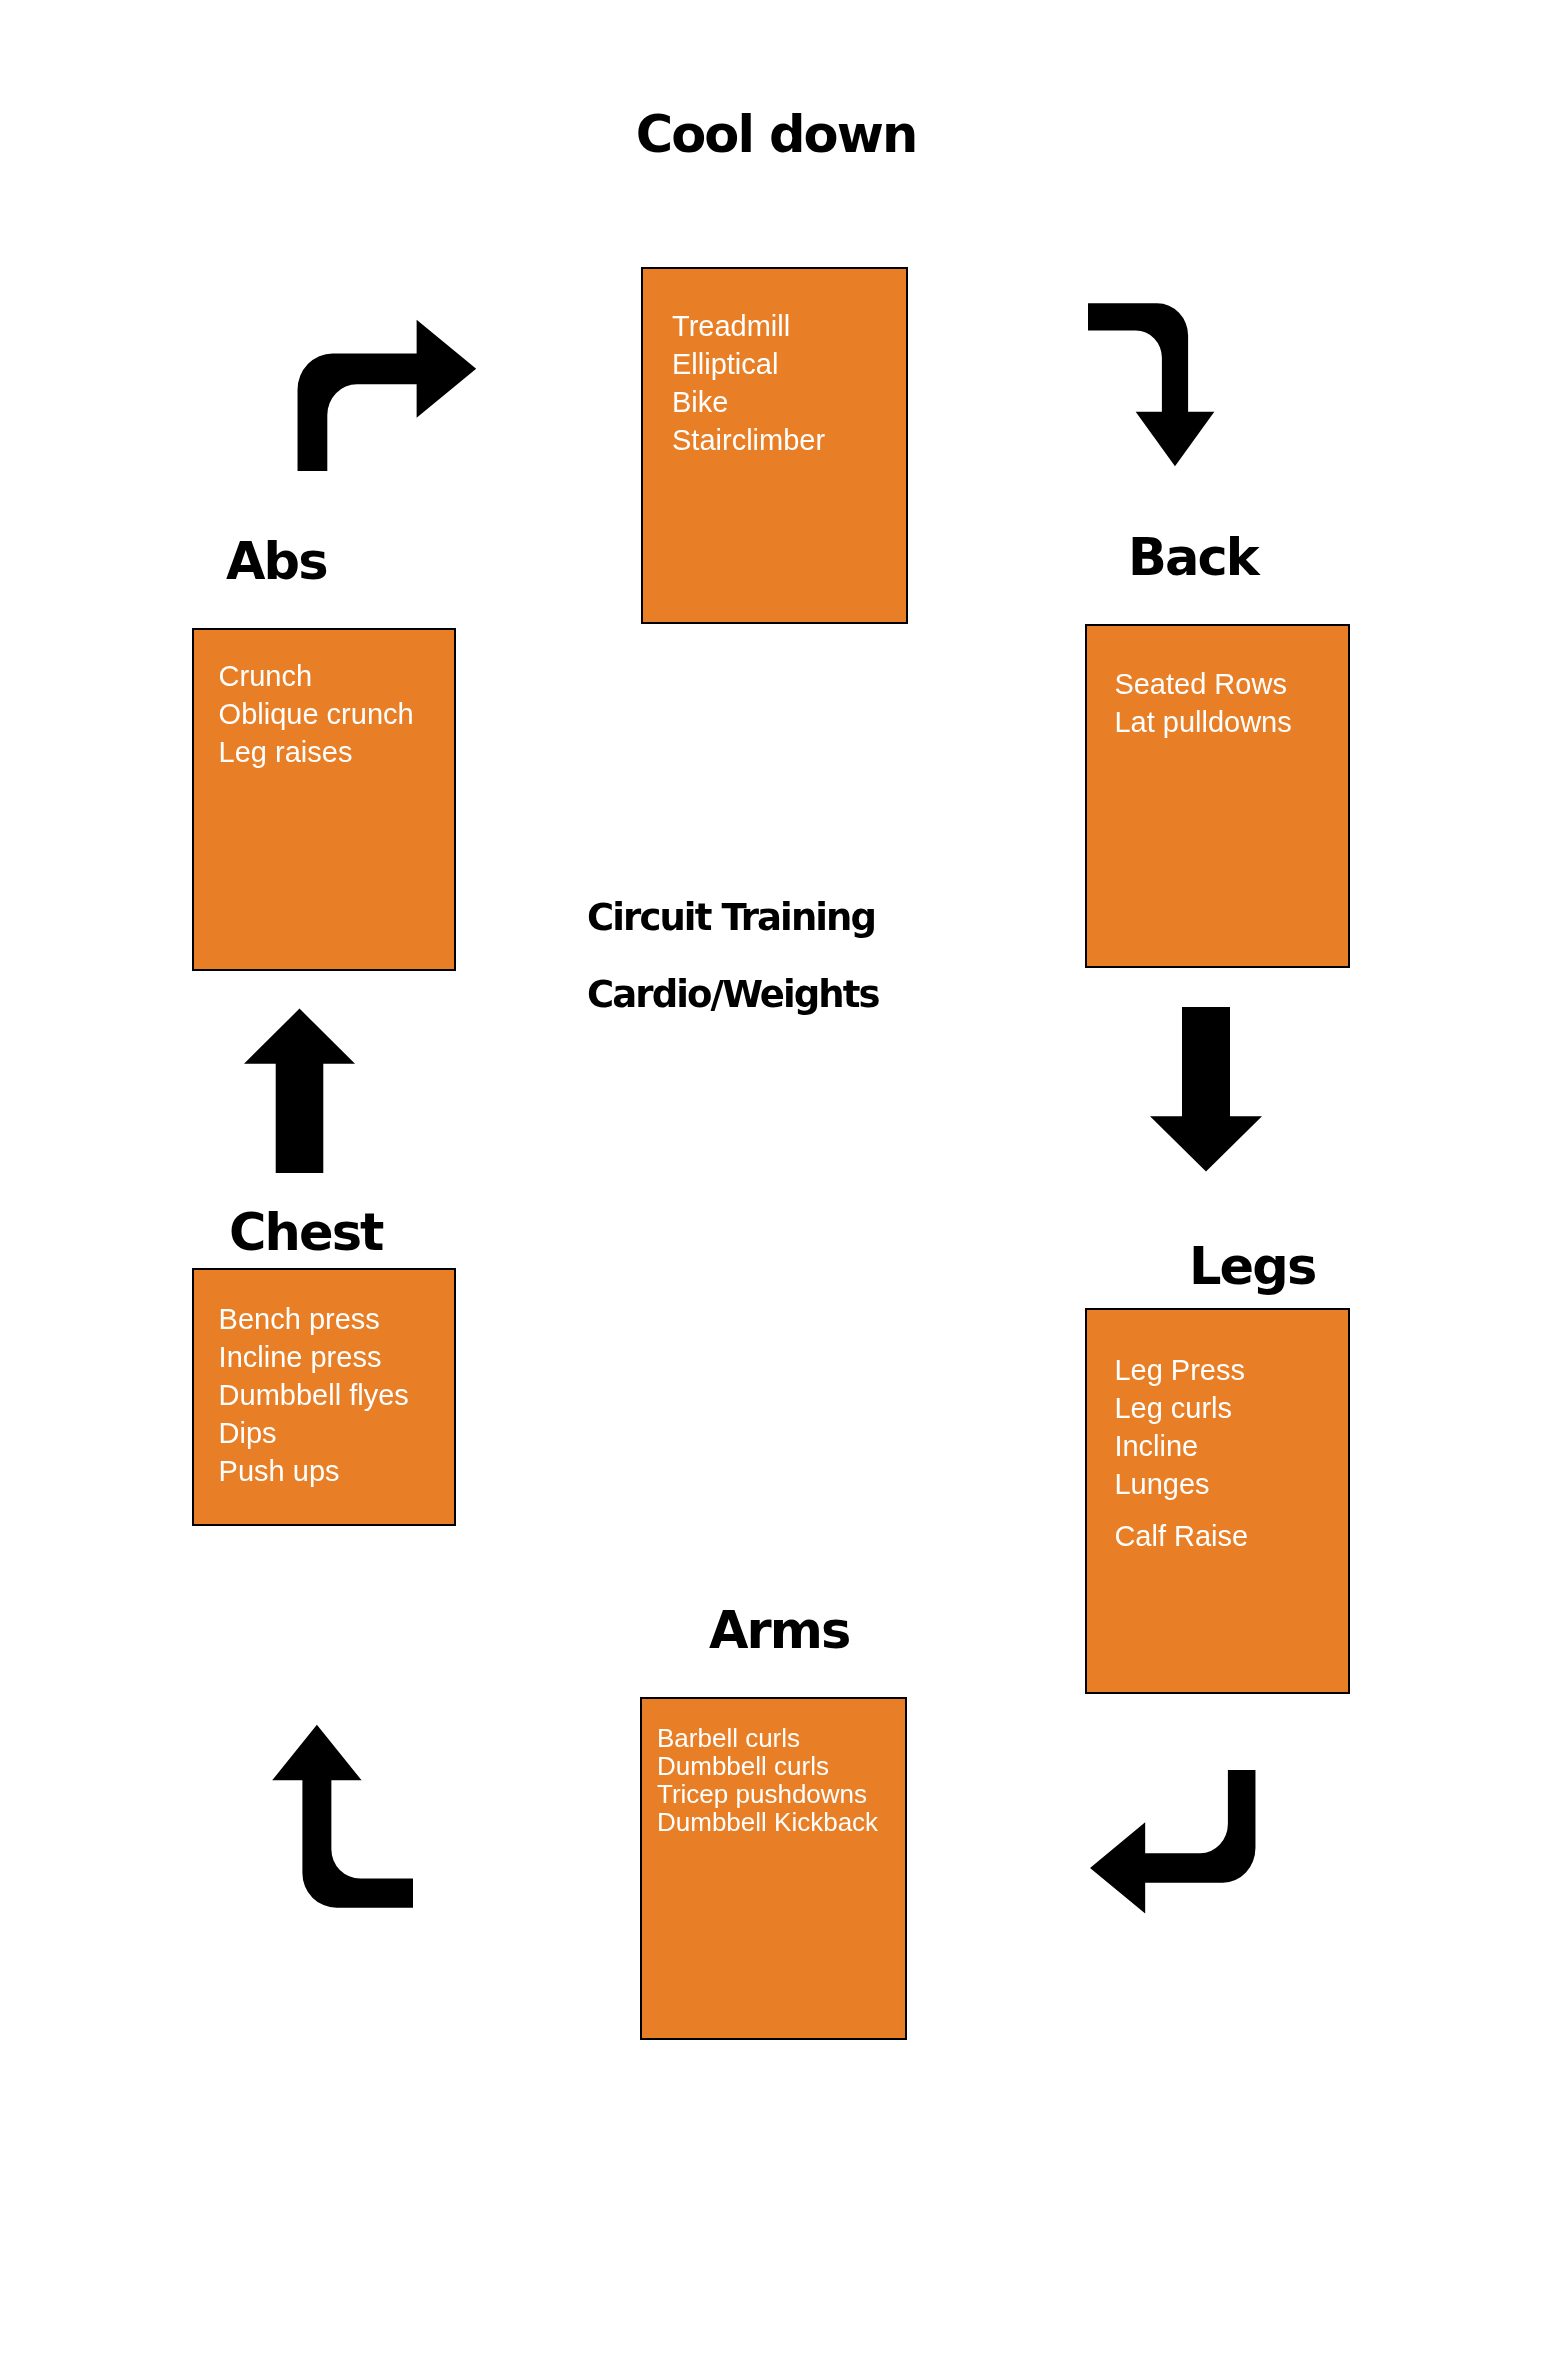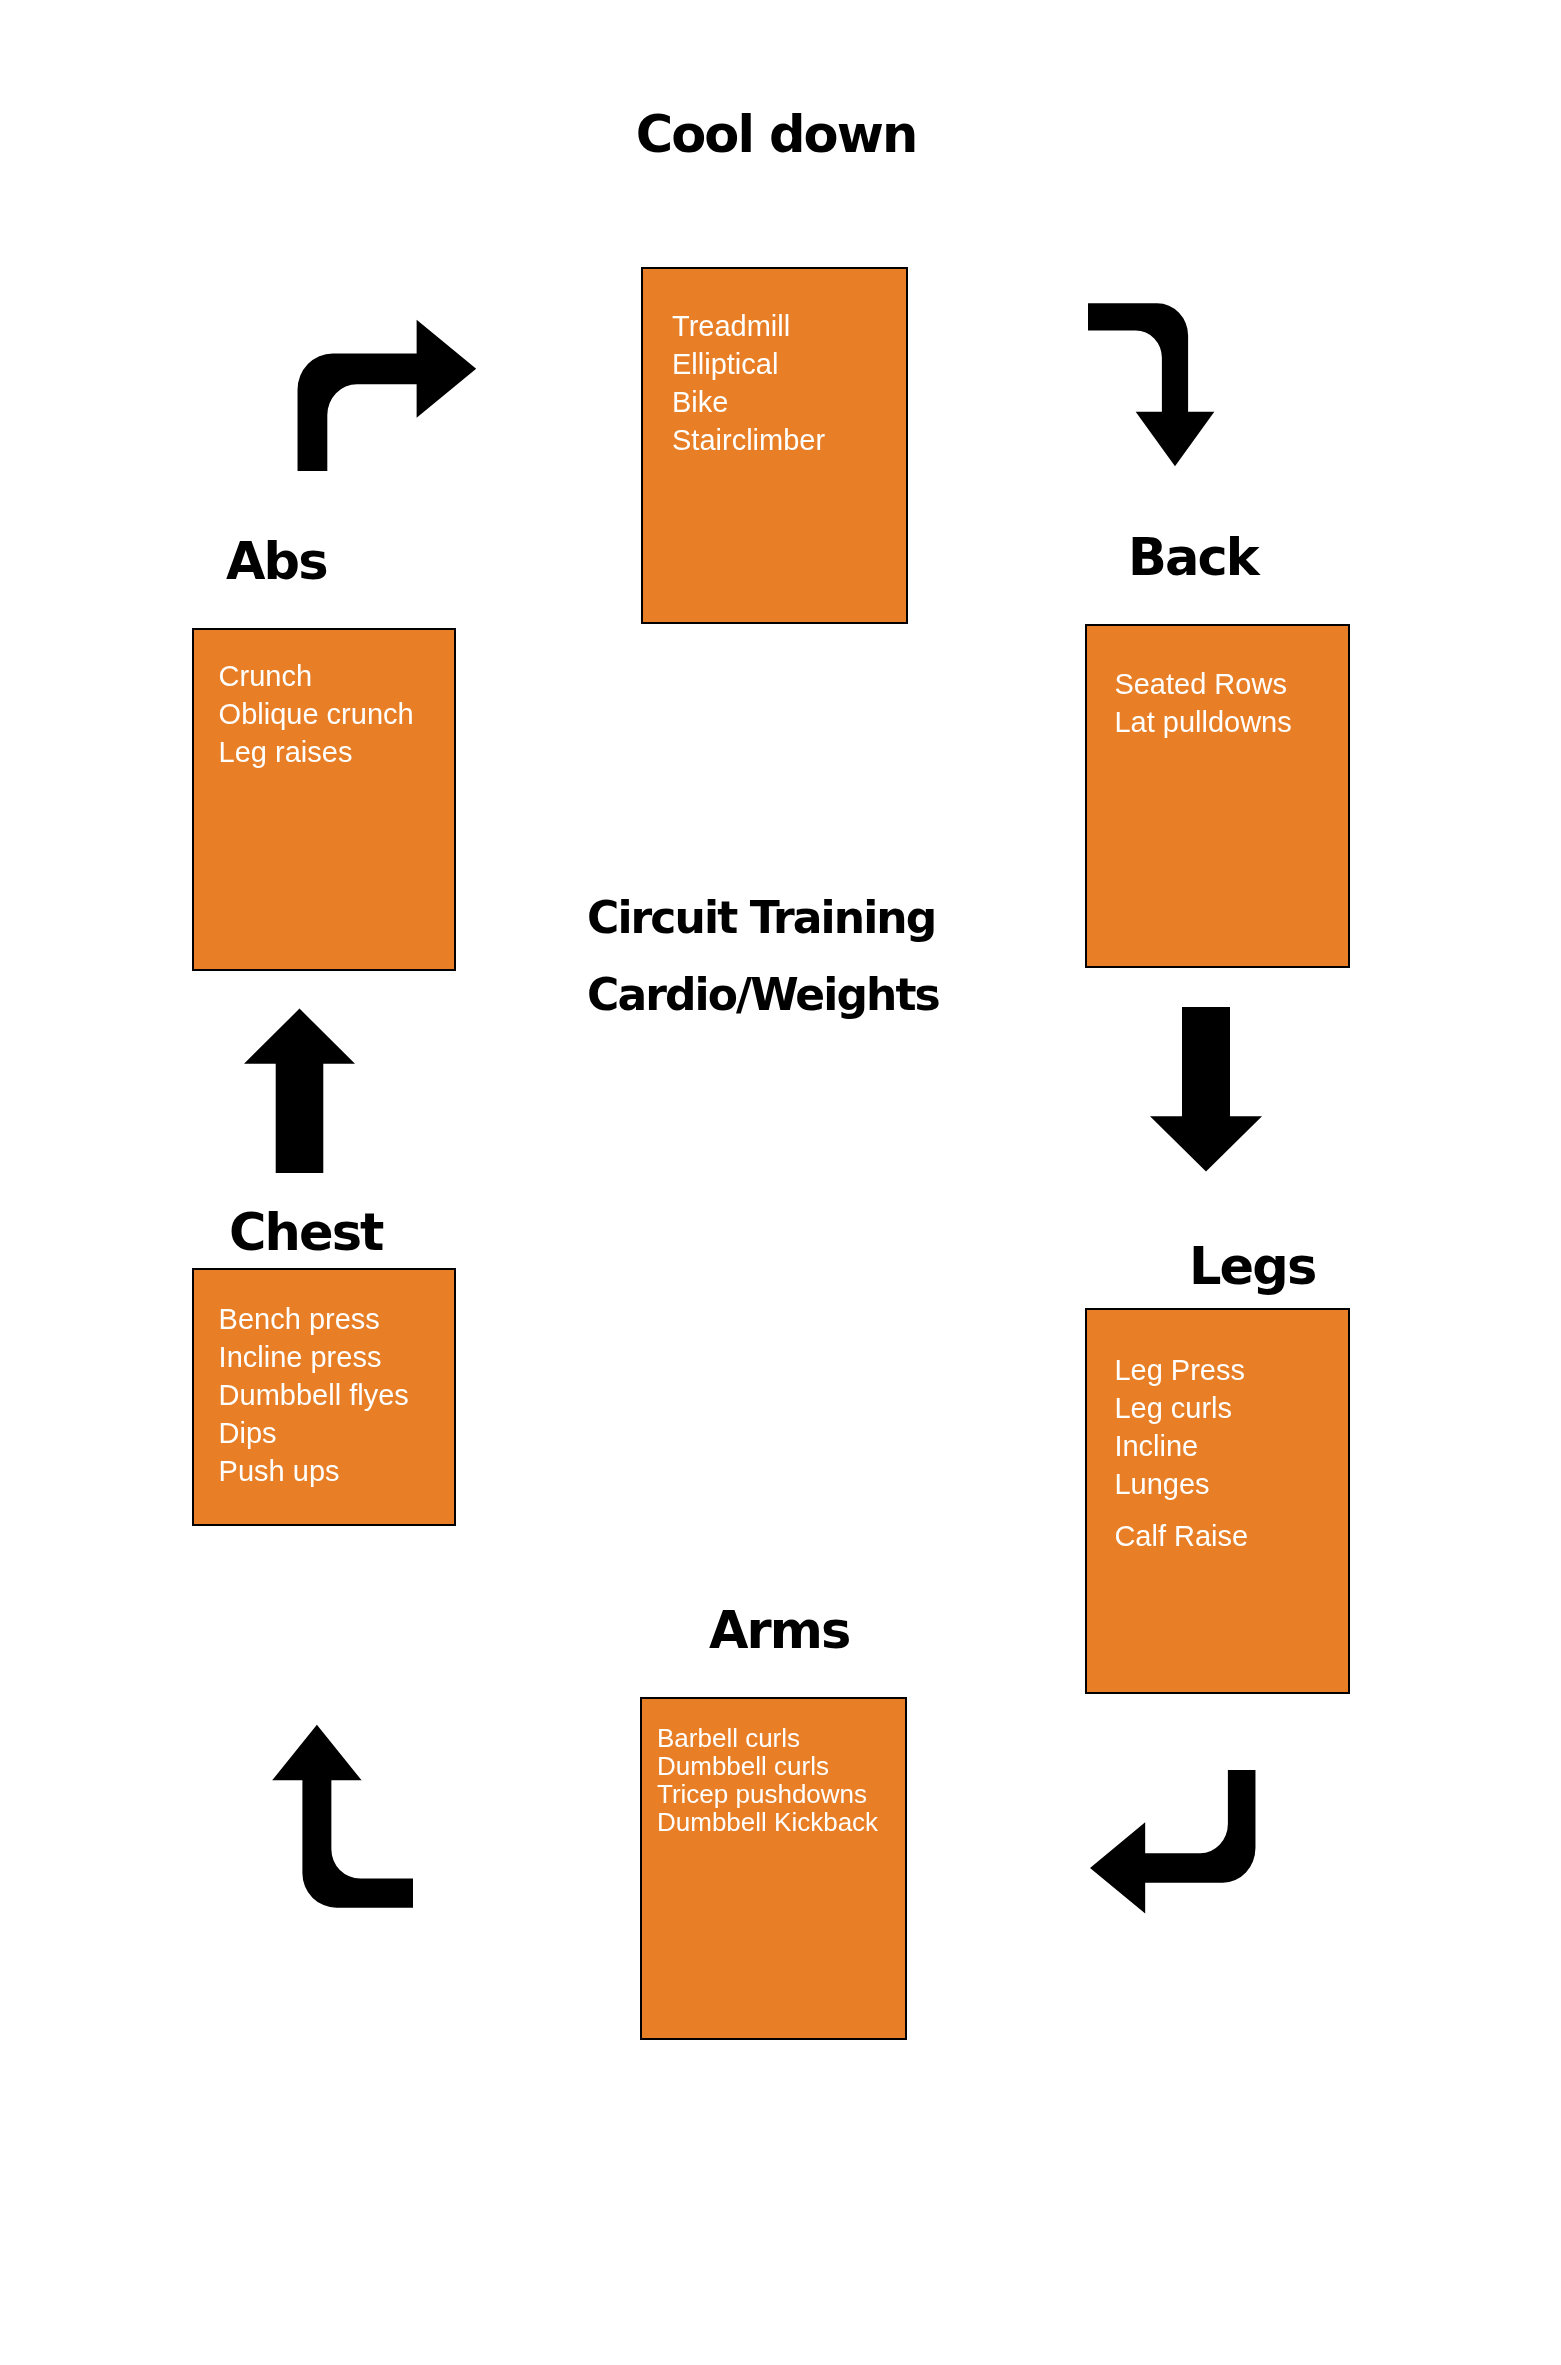--- a/index.html
+++ b/index.html
@@ -24,21 +24,21 @@
     letter-spacing: -1.9px;
     line-height: 60px;
     white-space: nowrap;
   }
   .warmup-title { left: 634px; top: 105px; width: 284px; text-align: center; }
   .abs-label    { left: 226px;  top: 532px; }
   .back-label   { left: 1128px; top: 528px; }
   .chest-label  { left: 229px;  top: 1203px; }
   .legs-label   { left: 1189px; top: 1203px; margin-top: 34px; }
   .arms-label   { left: 709px; top: 1601px; }
-  .center-title { left: 587px; top: 879px; font-size: 44px; line-height: 77px; }
+  .center-title { left: 587px; top: 879px; font-size: 37px; line-height: 77px; }
 
   
   .box {
     position: absolute;
     background: #E87E25;
     border: 2.8px solid #000000;
     box-sizing: border-box;
     color: #ffffff;
   }
   .ex { font-size: 29px; line-height: 38px; white-space: nowrap; }

